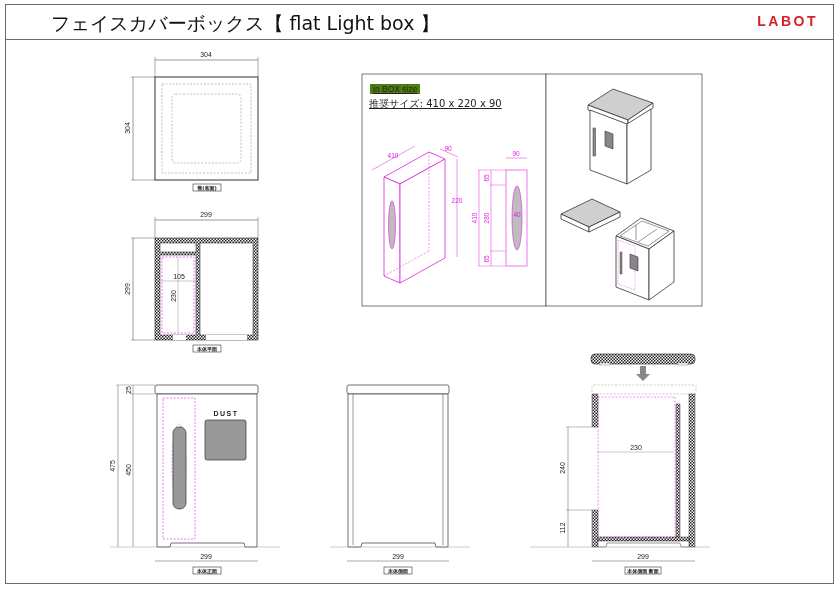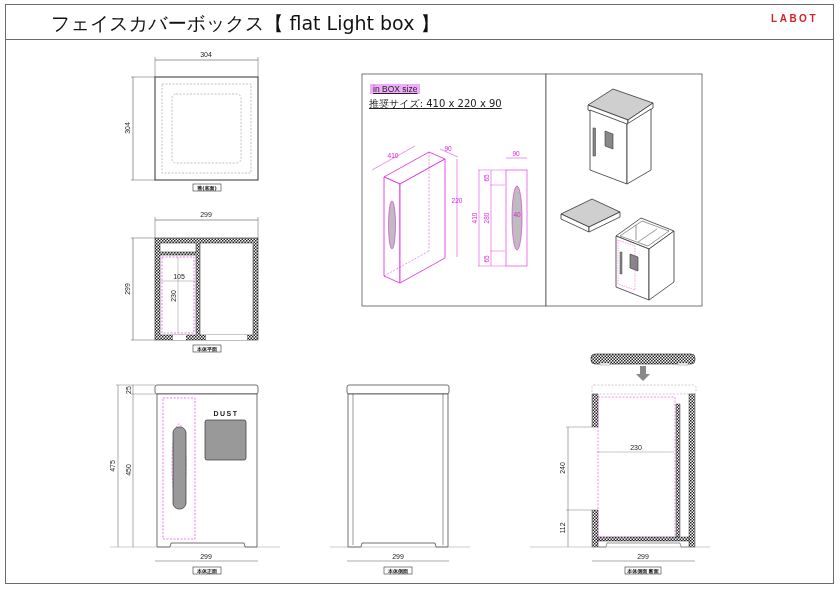--- a/index.html
+++ b/index.html
@@ -1,25 +1,25 @@
 <!DOCTYPE html>
 <html><head>
 <meta charset="utf-8">
 <style>
   html, body { margin: 0; padding: 0; background: #ffffff; }
   body { width: 840px; height: 590px; position: relative; overflow: hidden; font-family: "DejaVu Sans", sans-serif; }
   .frame { position: absolute; left: 5px; top: 4px; width: 829px; height: 580px; border: 1px solid #6b6b6b; box-sizing: border-box; }
   .header { position: absolute; left: 5px; top: 4px; width: 829px; height: 36px; border-bottom: 1px solid #6b6b6b; box-sizing: border-box; }
   .title { position: absolute; left: 26px; top: 7px; font-size: 19px; color: #111; font-family: "DejaVu Sans", sans-serif; letter-spacing: 0px; margin-left: 20px; }
-  .brand { position: absolute; right: 16px; top: 9px; font-size: 10px; color: #d2232a; font-weight: bold; letter-spacing: 2.5px; font-family: "Liberation Sans", sans-serif; }
+  .brand { position: absolute; right: 16px; top: 9px; font-size: 14px; color: #d2232a; font-weight: bold; letter-spacing: 2.5px; font-family: "Liberation Sans", sans-serif; }
   svg { position: absolute; left: 0; top: 0; }
   .dim { font-family: "Liberation Sans", sans-serif; font-size: 7px; fill: #222; }
   .mdim { font-family: "Liberation Sans", sans-serif; font-size: 6.5px; fill: #e020e0; }
   .lbl { font-family: "DejaVu Sans", sans-serif; font-size: 5px; fill: #111; font-weight: bold; }
-  .inbox-tag { position: absolute; left: 370px; top: 84px; font-size: 8.5px; color: #222; background: #f0abfc; padding: 0 3px; text-decoration: underline; font-family: "Liberation Sans", sans-serif; }
+  .inbox-tag { position: absolute; left: 370px; top: 84px; font-size: 8.5px; color: #222; background: #4d7c0f; padding: 0 3px; text-decoration: underline; font-family: "Liberation Sans", sans-serif; }
   .inbox-size { position: absolute; left: 369px; top: 97px; font-size: 10px; color: #222; text-decoration: underline; font-family: "DejaVu Sans", sans-serif; }
 </style>
 </head>
 <body>
 
 <div class="frame"></div>
 <div class="header">
   <div class="title">フェイスカバーボックス【 flat Light box 】</div>
   <div class="brand">LABOT</div>
 </div>

